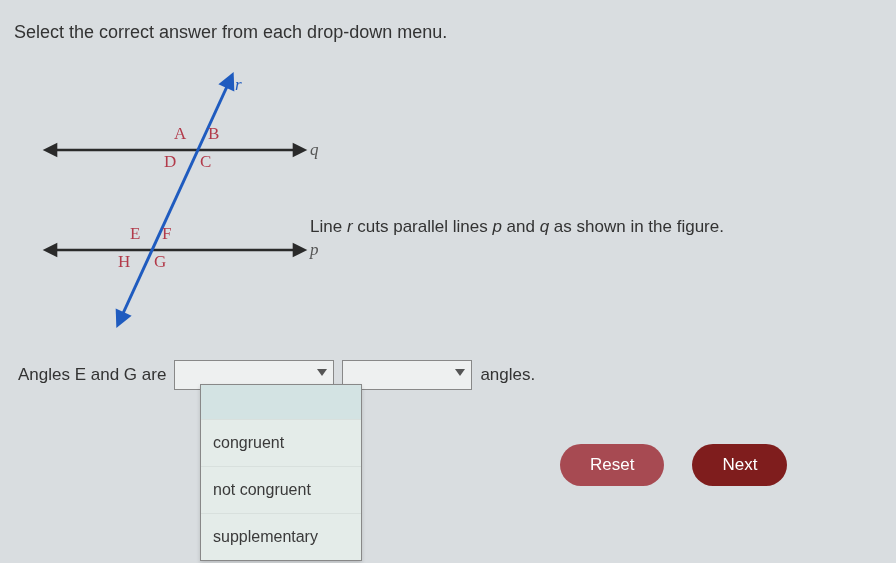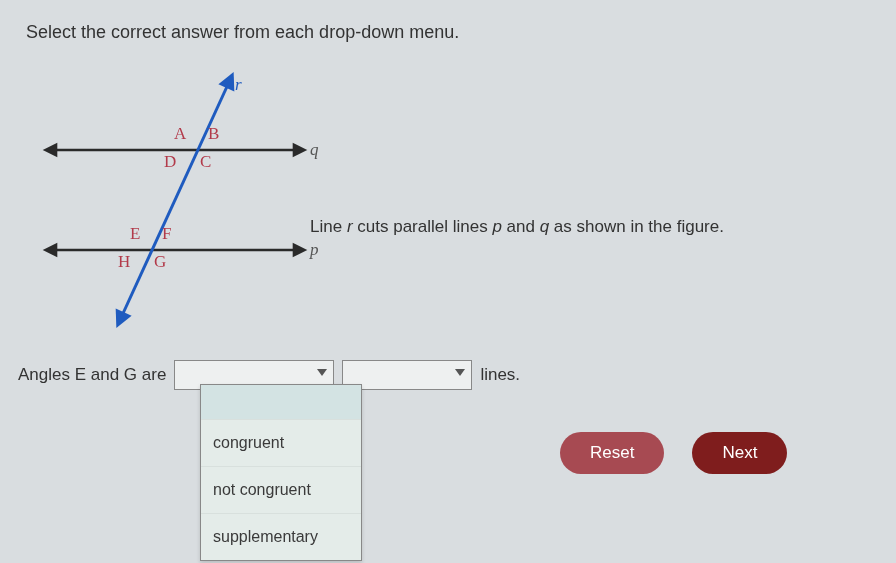--- a/index.html
+++ b/index.html
@@ -10,21 +10,21 @@
     height: 563px;
     background: #d9dde0;
     font-family: Arial, sans-serif;
     color: #3a3a3a;
     position: relative;
     overflow: hidden;
   }
   .instruction {
     position: absolute;
     top: 22px;
-    left: 26px;
+    left: 14px;
     font-size: 18px;
     color: #333;
   }
   .diagram {
     position: absolute;
     top: 70px;
     left: 30px;
     width: 320px;
     height: 260px;
   }
@@ -103,20 +103,21 @@
     height: 42px;
     border-radius: 21px;
     color: #fff;
     font-size: 17px;
     padding: 2px 30px;
     display: inline-flex;
     align-items: center;
     justify-content: center;
     cursor: pointer;
     border: none;
+    margin-top: 12px;
   }
   .btn-reset { background: #a74a52; }
   .btn-next  { background: #7f1d1d; }
 
   
   .lbl {
     position: absolute;
     font-size: 17px;
     font-family: Georgia, serif;
   }
@@ -173,21 +174,21 @@
     <span></span>
     <span class="chev"></span>
   </span>
 
 
   <span class="dropdown dd2">
     <span></span>
     <span class="chev"></span>
   </span>
 
-  <span>lines.</span>
+  <span>angles.</span>
 </div>
 
 <div class="dropdown-list">
   <div class="opt blank"></div>
   <div class="opt">congruent</div>
   <div class="opt">not congruent</div>
   <div class="opt">supplementary</div>
 </div>
 
 <div class="btn-row">

